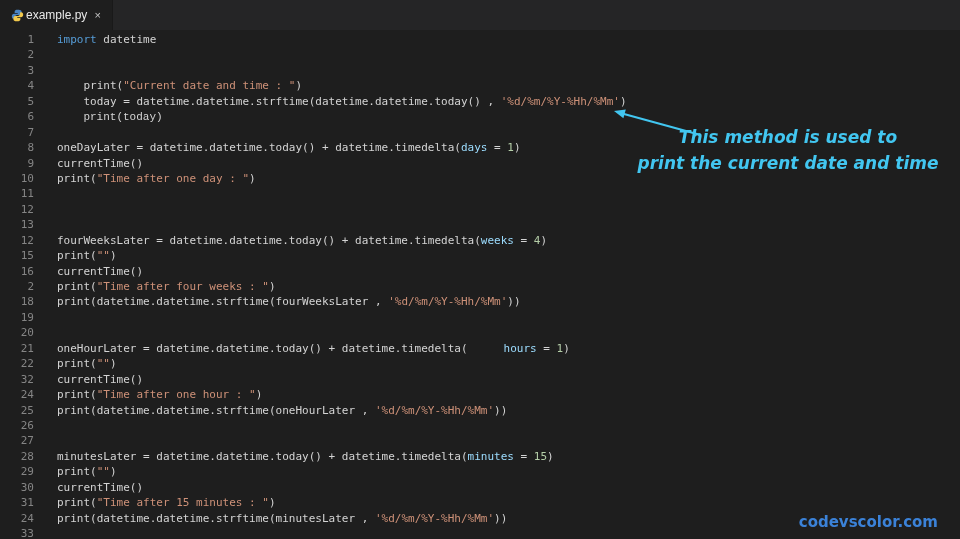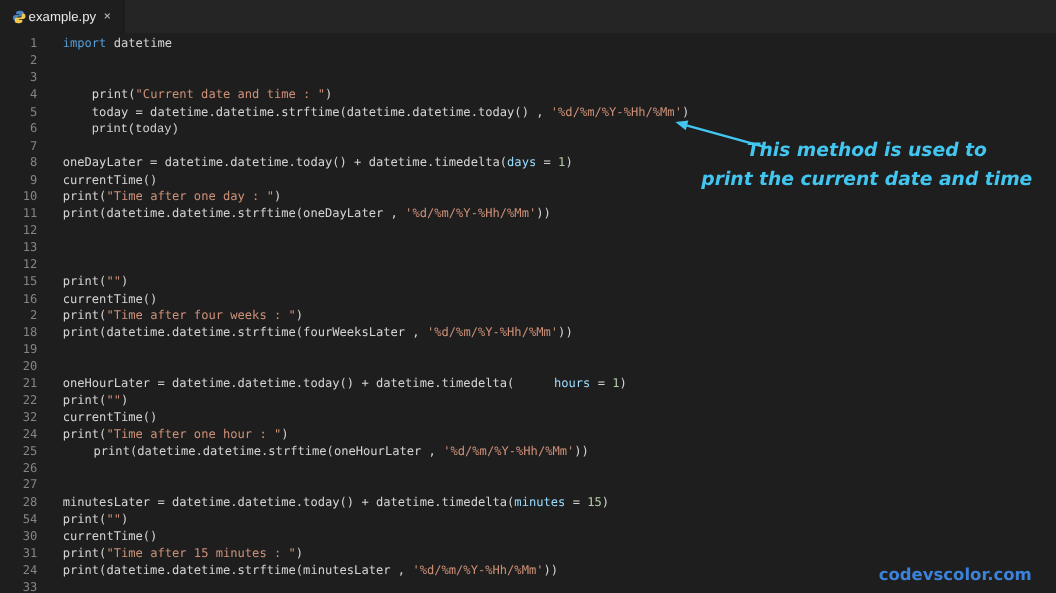--- a/index.html
+++ b/index.html
@@ -67,39 +67,39 @@
         <div class="line"><span class="ln">1</span><span class="code"><span style="color: rgb(86, 156, 214);">import</span><span style="color: rgb(212, 212, 212);"> datetime</span></span></div>
         <div class="line"><span class="ln">2</span><span class="code"></span></div>
         <div class="line"><span class="ln">3</span></div>
         <div class="line"><span class="ln">4</span><span class="code"><span style="color: rgb(212, 212, 212);">    print(</span><span style="color: rgb(206, 145, 120);">"Current date and time : "</span><span style="color: rgb(212, 212, 212);">)</span></span></div>
         <div class="line"><span class="ln">5</span><span class="code"><span style="color: rgb(212, 212, 212);">    today = datetime.datetime.strftime(datetime.datetime.today() , </span><span style="color: rgb(206, 145, 120);">'%d/%m/%Y-%Hh/%Mm'</span><span style="color: rgb(212, 212, 212);">)</span></span></div>
         <div class="line"><span class="ln">6</span><span class="code"><span style="color: rgb(212, 212, 212); font-family: Liberation Mono, monospace;">    print(today)</span></span></div>
         <div class="line"><span class="ln">7</span><span class="code"></span></div>
         <div class="line"><span class="ln">8</span><span class="code"><span style="color: rgb(212, 212, 212); text-align: center;">oneDayLater = datetime.datetime.today() + datetime.timedelta(</span><span style="color: rgb(156, 220, 254);">days</span><span style="color: rgb(212, 212, 212);"> = </span><span style="color: rgb(181, 206, 168);">1</span><span style="color: rgb(212, 212, 212);">)</span></span></div>
         <div class="line"><span class="ln">9</span><span class="code"><span style="color: rgb(212, 212, 212);">currentTime()</span></span></div>
         <div class="line"><span class="ln">10</span><span class="code"><span style="color: rgb(212, 212, 212);">print(</span><span style="color: rgb(206, 145, 120);">"Time after one day : "</span><span style="color: rgb(212, 212, 212);">)</span></span></div>
-        <div class="line"><span class="ln">11</span><span class="code"><span style="color: rgb(212, 212, 212);">print(datetime.datetime.strftime(oneDayLater , </span><span style="color: rgb(206, 145, 120);">'%d/%m/%Y-%Hh/%Mm'</span><span style="color: rgb(212, 212, 212);">))</span></span></div>
+        <div class="line"><span class="ln">11</span></div>
         <div class="line"><span class="ln">12</span><span class="code"></span></div>
         <div class="line"><span class="ln">13</span><span class="code"></span></div>
-        <div class="line"><span class="ln">12</span></div>
+        <div class="line"><span class="ln">12</span><span class="code"><span style="color: rgb(212, 212, 212);">fourWeeksLater = datetime.datetime.today() + datetime.timedelta(</span><span style="color: rgb(156, 220, 254);">weeks</span><span style="color: rgb(212, 212, 212);"> = </span><span style="color: rgb(181, 206, 168);">4</span><span style="color: rgb(212, 212, 212);">)</span></span></div>
         <div class="line"><span class="ln">15</span><span class="code"><span style="color: rgb(212, 212, 212);">print(</span><span style="color: rgb(206, 145, 120);">""</span><span style="color: rgb(212, 212, 212);">)</span></span></div>
         <div class="line"><span class="ln">16</span><span class="code"><span style="color: rgb(212, 212, 212);">currentTime()</span></span></div>
         <div class="line"><span class="ln">2</span><span class="code"><span style="color: rgb(212, 212, 212);">print(</span><span style="color: rgb(206, 145, 120);">"Time after four weeks : "</span><span style="color: rgb(212, 212, 212);">)</span></span></div>
         <div class="line"><span class="ln">18</span><span class="code"><span style="color: rgb(212, 212, 212);">print(datetime.datetime.strftime(fourWeeksLater , </span><span style="color: rgb(206, 145, 120);">'%d/%m/%Y-%Hh/%Mm'</span><span style="color: rgb(212, 212, 212);">))</span></span></div>
         <div class="line"><span class="ln">19</span><span class="code"></span></div>
         <div class="line"><span class="ln">20</span><span class="code"></span></div>
         <div class="line"><span class="ln">21</span><span class="code"><span style="color: rgb(212, 212, 212);">oneHourLater = datetime.datetime.today() + datetime.timedelta(</span><span style="color: rgb(156, 220, 254); padding-left: 36px;">hours</span><span style="color: rgb(212, 212, 212);"> = </span><span style="color: rgb(181, 206, 168);">1</span><span style="color: rgb(212, 212, 212);">)</span></span></div>
         <div class="line"><span class="ln">22</span><span class="code"><span style="color: rgb(212, 212, 212);">print(</span><span style="color: rgb(206, 145, 120);">""</span><span style="color: rgb(212, 212, 212);">)</span></span></div>
         <div class="line"><span class="ln">32</span><span class="code"><span style="color: rgb(212, 212, 212);">currentTime()</span></span></div>
         <div class="line"><span class="ln">24</span><span class="code"><span style="color: rgb(212, 212, 212);">print(</span><span style="color: rgb(206, 145, 120);">"Time after one hour : "</span><span style="color: rgb(212, 212, 212);">)</span></span></div>
-        <div class="line"><span class="ln">25</span><span class="code"><span style="color: rgb(212, 212, 212); margin-left: 28px;">print(datetime.datetime.strftime(oneHourLater , </span><span style="color: rgb(206, 145, 120);">'%d/%m/%Y-%Hh/%Mm'</span><span style="color: rgb(212, 212, 212);">))</span></span></div>
+        <div class="line"><span class="ln">25</span><span class="code"><span style="color: rgb(212, 212, 212);">print(datetime.datetime.strftime(oneHourLater , </span><span style="color: rgb(206, 145, 120);">'%d/%m/%Y-%Hh/%Mm'</span><span style="color: rgb(212, 212, 212);">))</span></span></div>
         <div class="line"><span class="ln">26</span><span class="code"></span></div>
         <div class="line"><span class="ln">27</span><span class="code"></span></div>
         <div class="line"><span class="ln">28</span><span class="code"><span style="color: rgb(212, 212, 212);">minutesLater = datetime.datetime.today() + datetime.timedelta(</span><span style="color: rgb(156, 220, 254);">minutes</span><span style="color: rgb(212, 212, 212);"> = </span><span style="color: rgb(181, 206, 168);">15</span><span style="color: rgb(212, 212, 212);">)</span></span></div>
-        <div class="line"><span class="ln">54</span><span class="code"><span style="color: rgb(212, 212, 212);">print(</span><span style="color: rgb(206, 145, 120);">""</span><span style="color: rgb(212, 212, 212);">)</span></span></div>
+        <div class="line"><span class="ln">29</span><span class="code"><span style="color: rgb(212, 212, 212);">print(</span><span style="color: rgb(206, 145, 120);">""</span><span style="color: rgb(212, 212, 212);">)</span></span></div>
         <div class="line"><span class="ln">30</span><span class="code"><span style="color: rgb(212, 212, 212);">currentTime()</span></span></div>
         <div class="line"><span class="ln">31</span><span class="code"><span style="color: rgb(212, 212, 212);">print(</span><span style="color: rgb(206, 145, 120);">"Time after 15 minutes : "</span><span style="color: rgb(212, 212, 212);">)</span></span></div>
         <div class="line"><span class="ln">24</span><span class="code"><span style="color: rgb(212, 212, 212);">print(datetime.datetime.strftime(minutesLater , </span><span style="color: rgb(206, 145, 120);">'%d/%m/%Y-%Hh/%Mm'</span><span style="color: rgb(212, 212, 212);">))</span></span></div>
         <div class="line"><span class="ln">33</span><span class="code"></span></div>
       </div>
   </div>
 
   <svg class="arrow-svg" width="95" height="36" viewBox="0 0 95 36">
     <line class="arrow-line" x1="92" y1="31" x2="19" y2="11"></line>
     <polygon class="arrow-head" points="9,8 20.8,6.6 18.4,15.3"></polygon>

